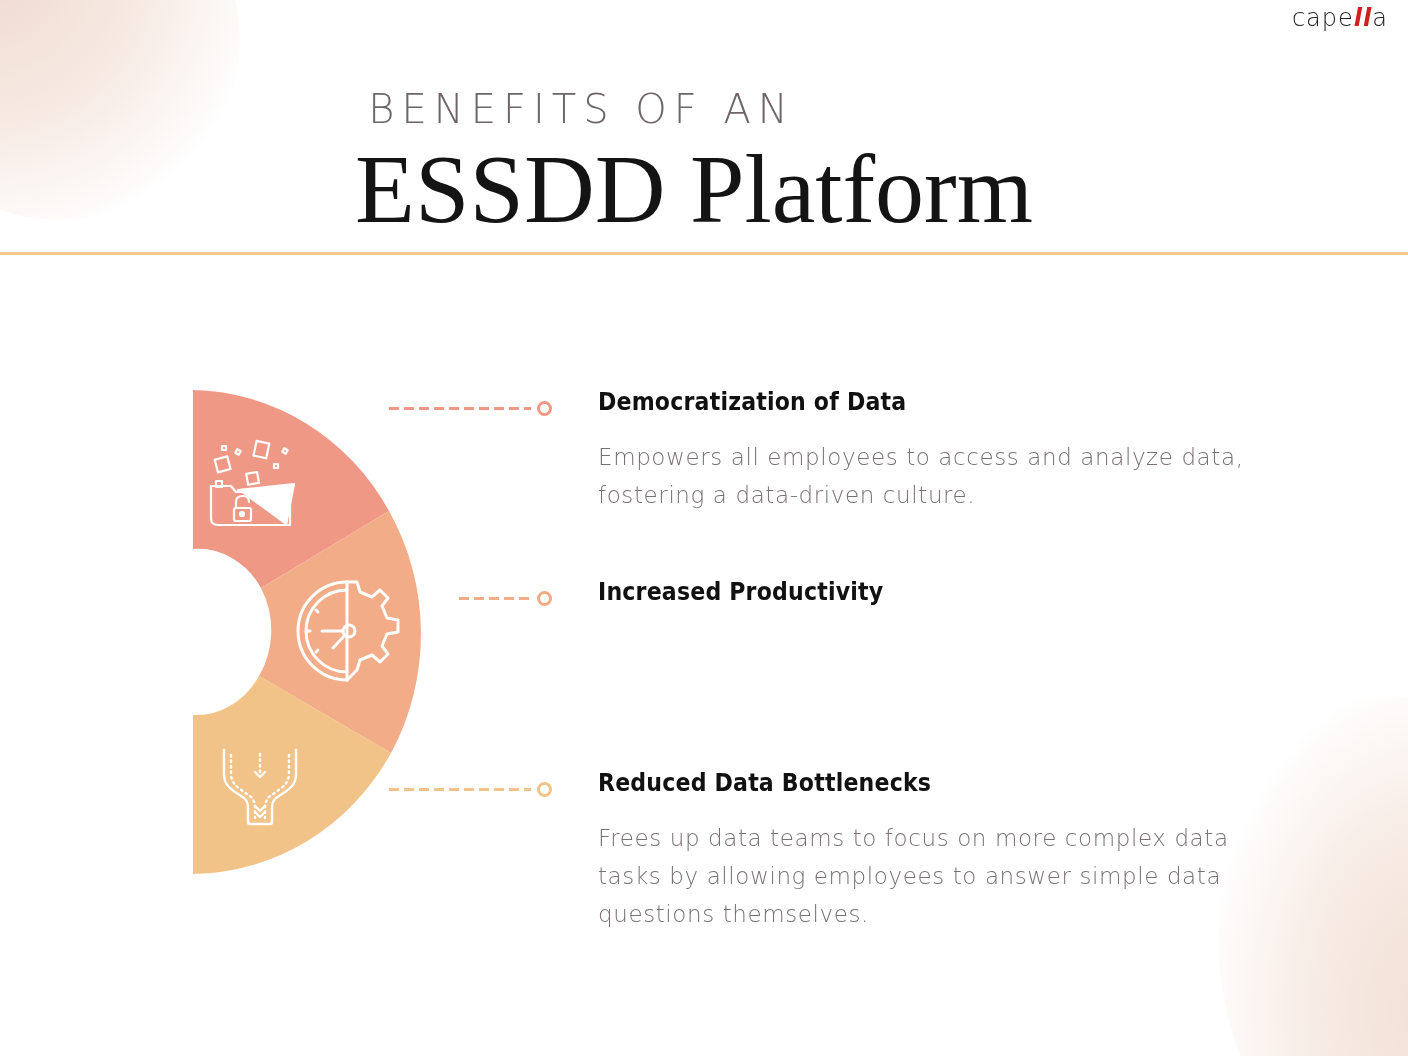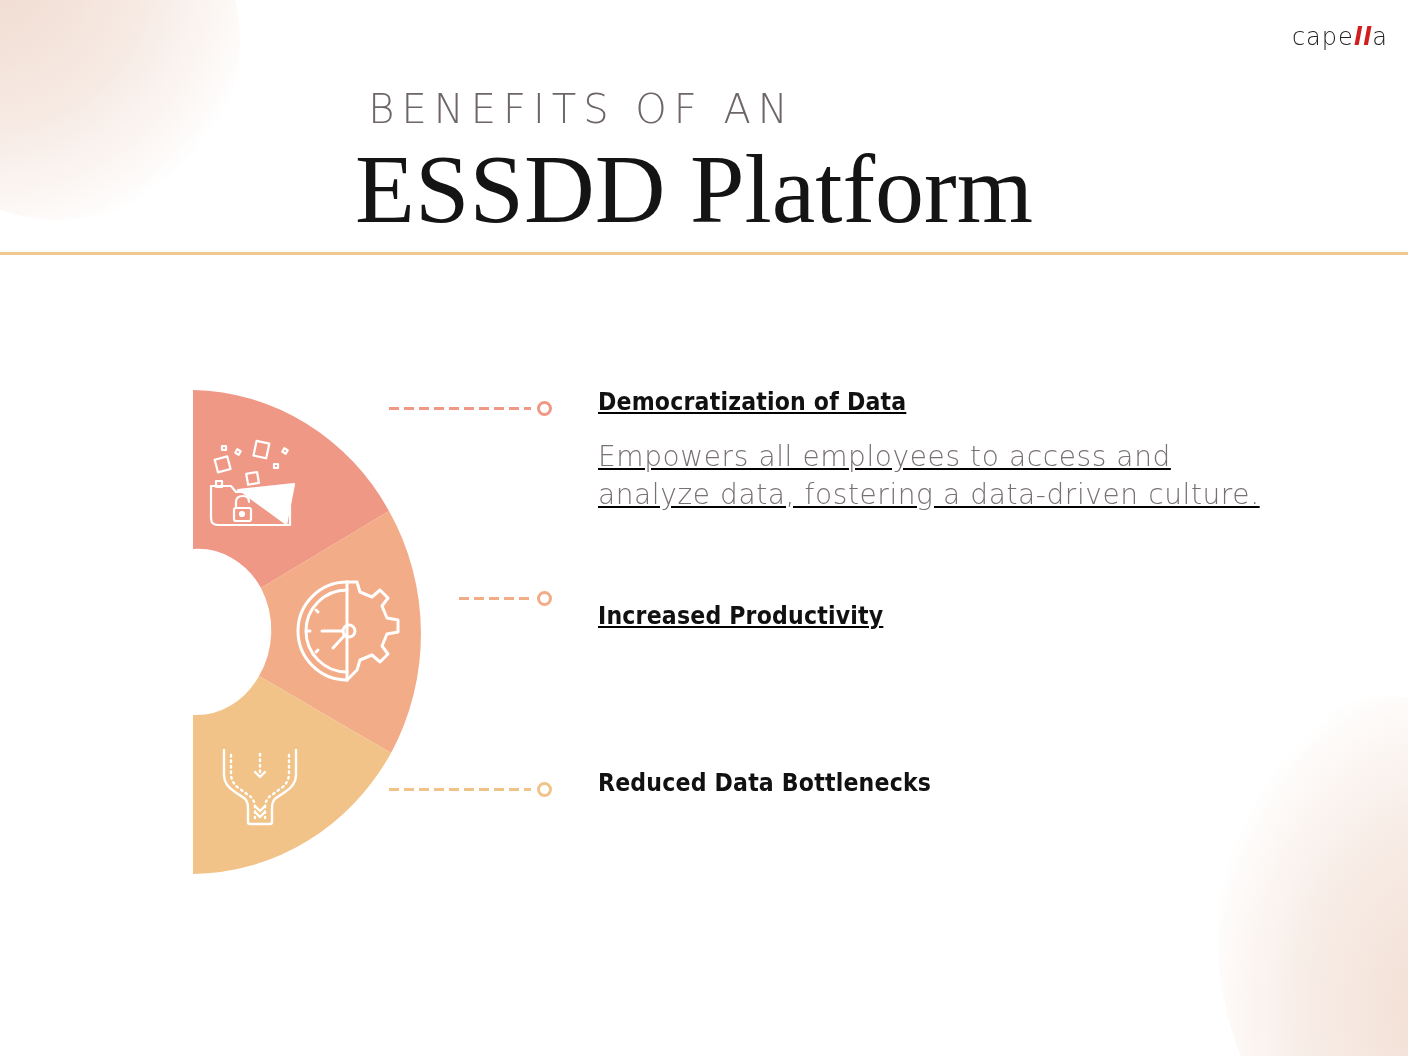--- a/index.html
+++ b/index.html
@@ -12,21 +12,21 @@
     position: absolute; left: -120px; top: -140px; width: 360px; height: 360px;
     border-radius: 50%;
     background: radial-gradient(ellipse at 30% 30%, rgba(234,205,190,0.75) 0%, rgba(240,218,206,0.55) 45%, rgba(246,232,225,0.25) 70%, rgba(255,255,255,0) 78%);
   }
   .wash-br {
     position: absolute; right: -150px; bottom: -120px; width: 340px; height: 480px;
     border-radius: 50%;
     background: radial-gradient(ellipse at 65% 65%, rgba(236,208,192,0.7) 0%, rgba(241,220,208,0.5) 45%, rgba(247,234,227,0.25) 68%, rgba(255,255,255,0) 76%);
   }
   .logo {
-    position: absolute; right: 20px; top: 23px;
+    position: absolute; right: 20px; top: 4px;
     font-family: "DejaVu Sans", sans-serif; font-weight: 200; font-size: 24px;
     color: #222; letter-spacing: 1px;
   }
   .logo .ll { color: #d01f1f; font-weight: 700; font-style: italic; }
   .subtitle {
     position: absolute; left: 0; width: 1163px; top: 86px; text-align: center;
     font-family: "DejaVu Sans", sans-serif; font-weight: 200; font-size: 40px;
     letter-spacing: 7px; color: #6e6666;
   }
   .title {
@@ -48,21 +48,21 @@
     border: 3px solid; background: #fff;
   }
   .benefit { position: absolute; left: 598px; }
   .benefit h3 {
     margin: 0; font-family: "DejaVu Sans", sans-serif; font-weight: bold;
     font-size: 24px; color: #111; letter-spacing: 0.2px;
     transform: scaleX(0.92); transform-origin: left;
   }
   .benefit p {
     margin: 22px 0 0 0; font-family: "DejaVu Sans", sans-serif; font-weight: 200;
-    font-size: 28px; line-height: 38px; color: #797171; width: 740px;
+    font-size: 23px; line-height: 38px; color: #797171; width: 740px;
     letter-spacing: 0.6px;
   }
 </style>
 </head>
 <body>
 
 <div class="wash-tl"></div>
 <div class="wash-br"></div>
 
 <div class="logo"><span>cape</span><span class="ll">ll</span><span>a</span></div>
@@ -123,22 +123,23 @@
 </div>
 <div class="connector" style="left:459px; top:591px; width:94px;">
   <div class="dash" style="width:72px; background: repeating-linear-gradient(90deg, #f2ac88 0 10px, transparent 10px 15px);"></div>
   <div class="dot" style="left:78px; border-color:#f2ac88;"></div>
 </div>
 <div class="connector" style="left:389px; top:782px; width:164px;">
   <div class="dash" style="width:142px; background: repeating-linear-gradient(90deg, #f2c388 0 10px, transparent 10px 15px);"></div>
   <div class="dot" style="left:148px; border-color:#f2c388;"></div>
 </div>
 
-<div class="benefit" style="top:388px;text-decoration:underline;">
+<div class="benefit" style="top:388px;">
   <h3>Democratization of Data</h3>
   <p style="width:680px;">Empowers all employees to access and analyze data, fostering a data-driven culture.</p>
 </div>
-<div class="benefit" style="top:602px;text-decoration:underline;">
+<div class="benefit" style="top:578px;">
   <h3>Increased Productivity</h3>
 </div>
 <div class="benefit" style="top:769px;">
   <h3>Reduced Data Bottlenecks</h3>
+  <p style="width:680px;">Frees up data teams to focus on more complex data tasks by allowing employees to answer simple data questions themselves.</p>
 </div>
 
 </body></html>

